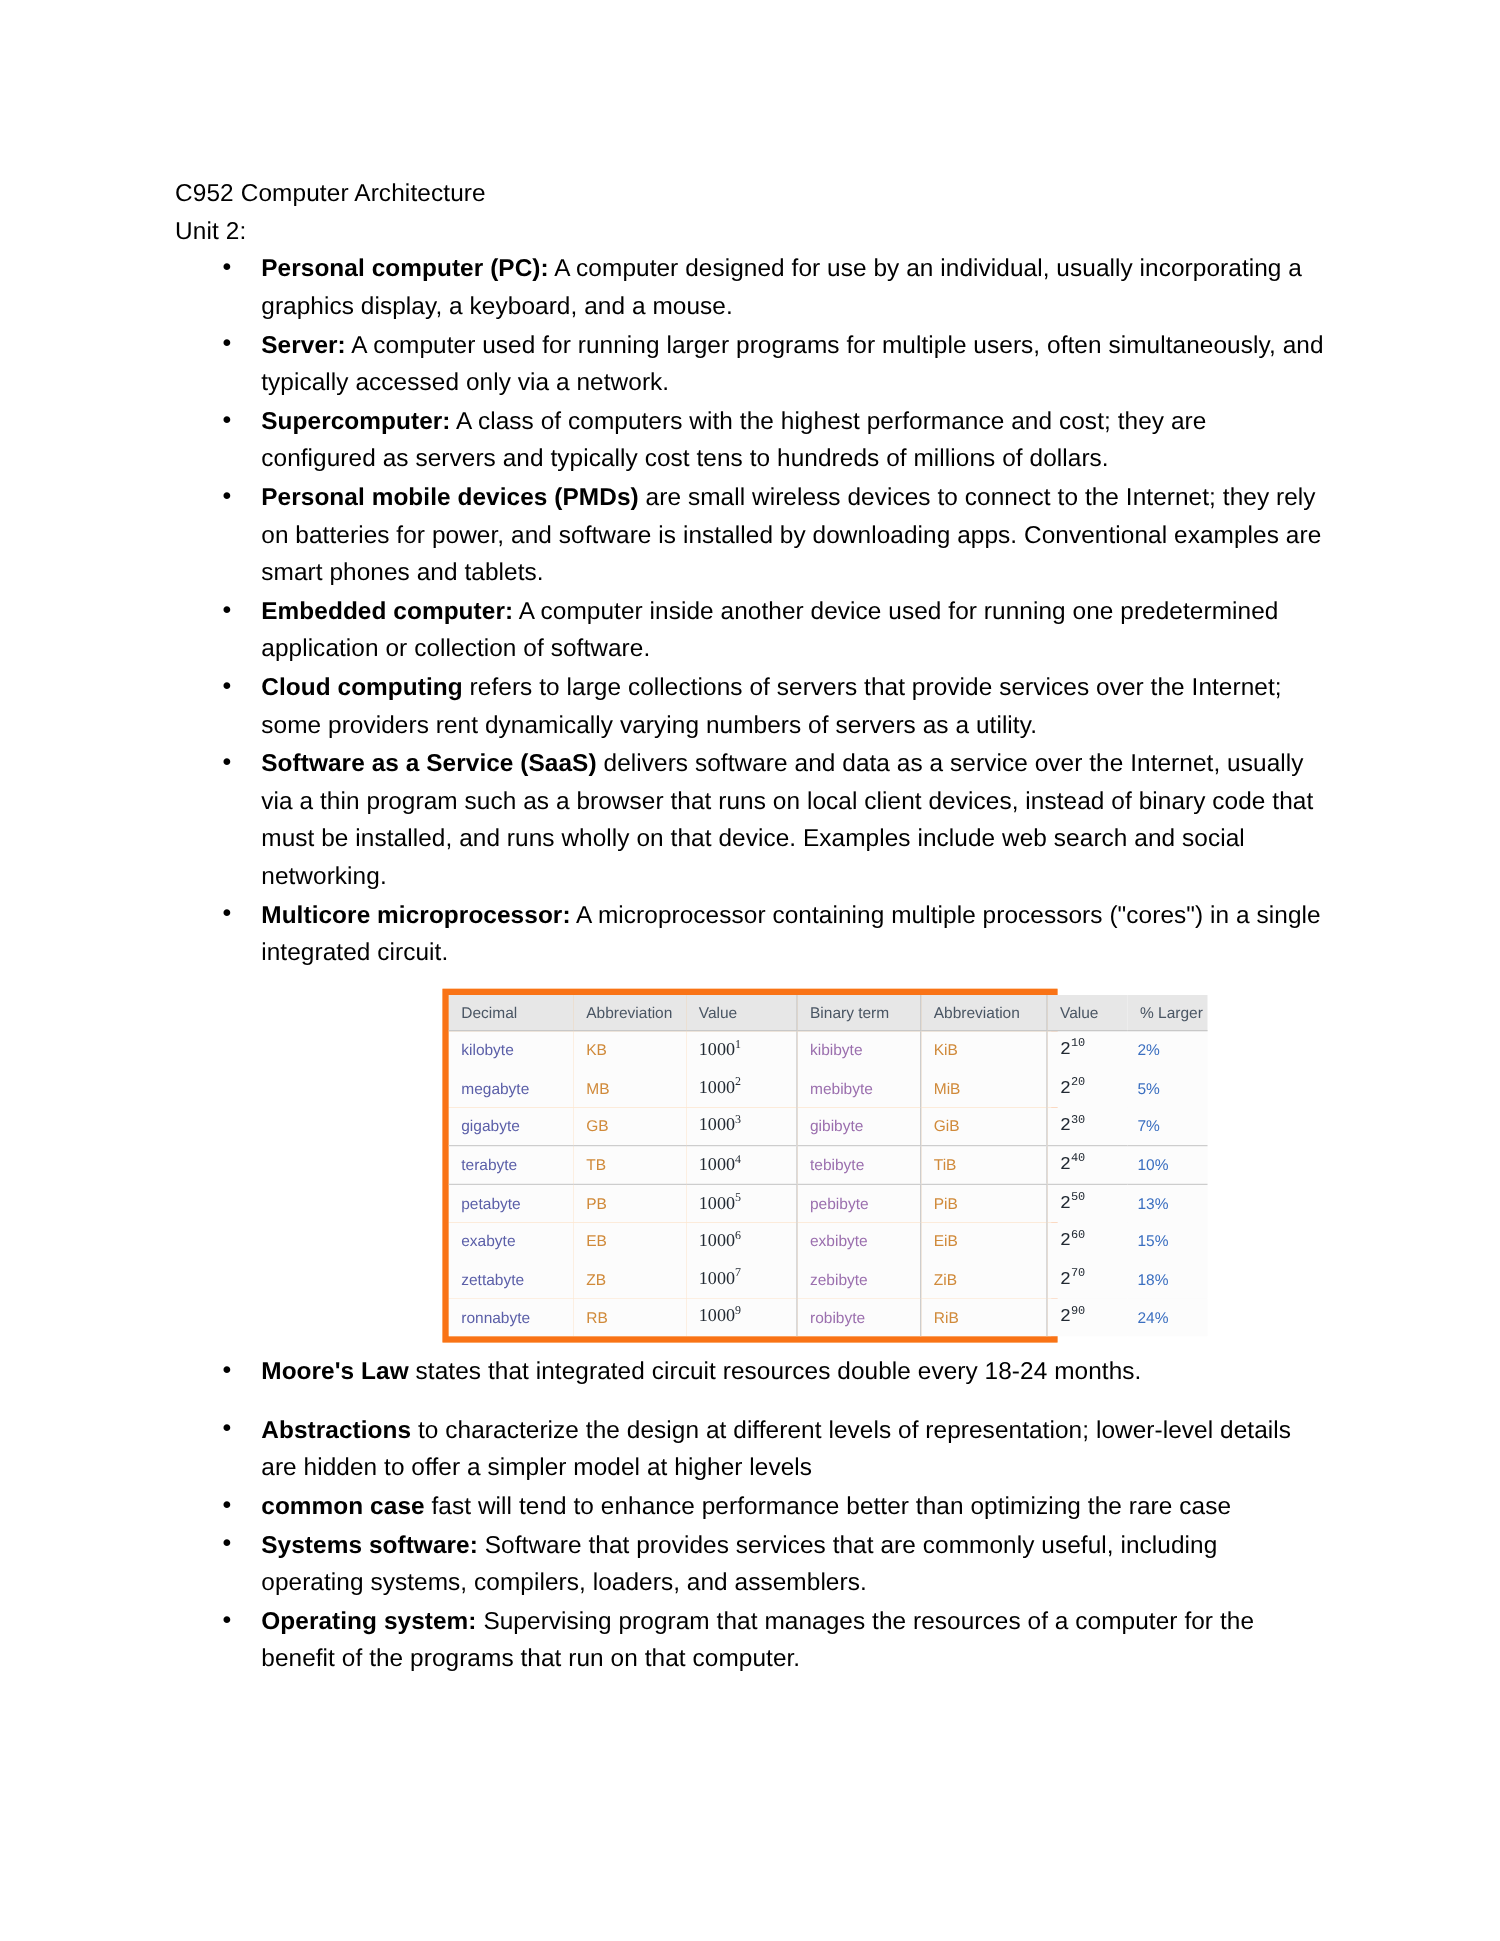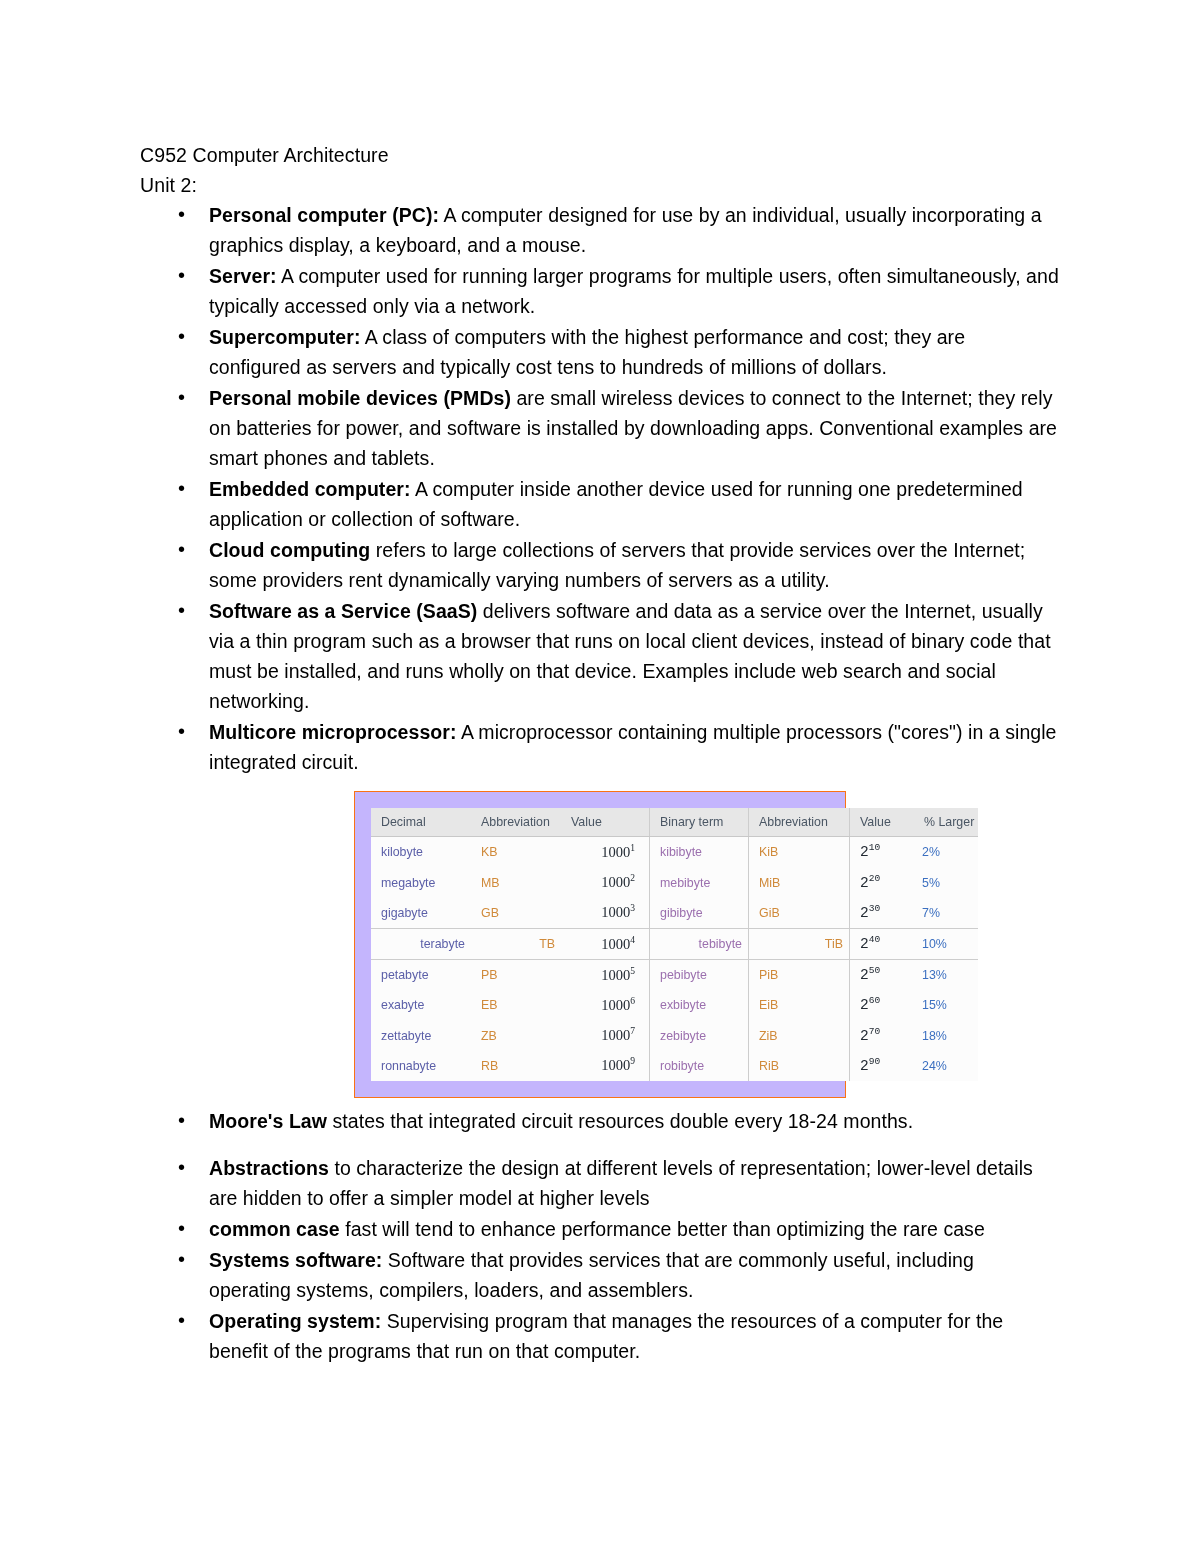--- a/index.html
+++ b/index.html
@@ -58,24 +58,24 @@
   .b { font-weight: bold; }
 
   
   .figure {
     margin: 14px 0 8px 0;
     display: flex;
     justify-content: center;
   }
   .prefix-table-wrap {
     width: 492px;
-    background: #c4b5fd;
-    border: 1px solid #f97316;
+    background: #fdba74;
+    border: 5px solid #f97316;
     box-sizing: border-box;
-    padding: 16px;
+    padding: 0;
     filter: blur(0.22px);
   }
   table.prefix-table {
     border-collapse: collapse;
     width: 100%;
     font-size: 12.4px;
     table-layout: fixed;
   }
   table.prefix-table th {
     background: #e7e7e7;
@@ -91,42 +91,42 @@
     padding: 6.6px 6px 6.6px 10px;
     color: #3b5ca8;
     white-space: nowrap;
     vertical-align: middle;
     background: #fcfcfc;
   }
   table.prefix-table td.num {
     color: #222a33;
     font-family: "Liberation Serif", serif;
     font-size: 14.5px;
-    text-align: right;
+    text-align: left;
     padding-right: 14px;
   }
   table.prefix-table td.pow {
     color: #222a33;
     font-family: Liberation Mono, monospace;
     font-size: 14.5px;
     text-align: left;
     padding-left: 10px;
   }
   table.prefix-table td.pct {
     color: #3b6fc0;
     text-align: left;
     padding-left: 8px;
   }
   table.prefix-table td.abbr { color: #d08a3a; }
   table.prefix-table td.term { color: #5b5fa8; }
   table.prefix-table td.term2 { color: #9b6fae; }
   
   .col-sep-left { border-left: 1px solid #cdcdcd; }
   
-  tr.rule-top > td { border-top: 1px solid #cdcdcd; text-align: right; }
+  tr.rule-top > td { border-top: 1px solid #cdcdcd; }
   tr.rule-bot > td { border-bottom: 1px solid #cdcdcd; }
   sup { font-size: 0.66em; vertical-align: super; line-height: 0; }
 
   .w-dec   { width: 84px; }
   .w-abbr  { width: 74px; }
   .w-val   { width: 72px; }
   .w-bterm { width: 82px; }
   .w-babbr { width: 84px; }
   .w-bval  { width: 48px; }
   .w-pct   { width: 48px; }

